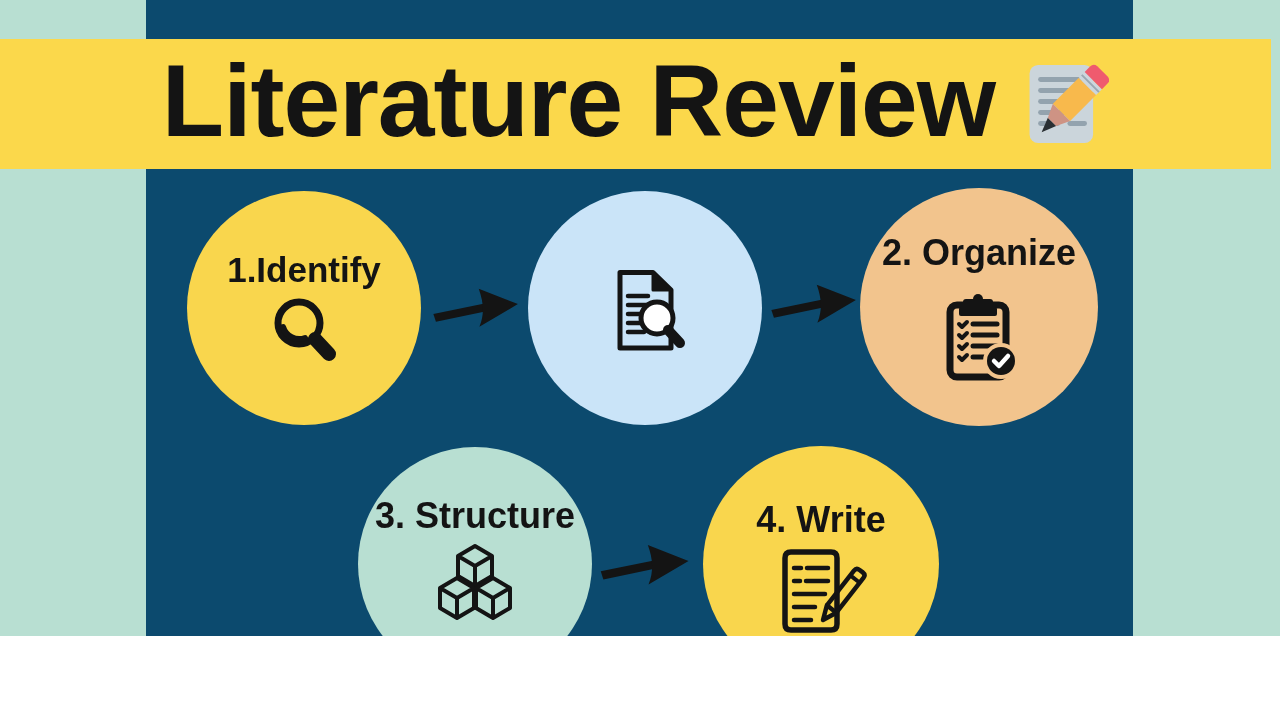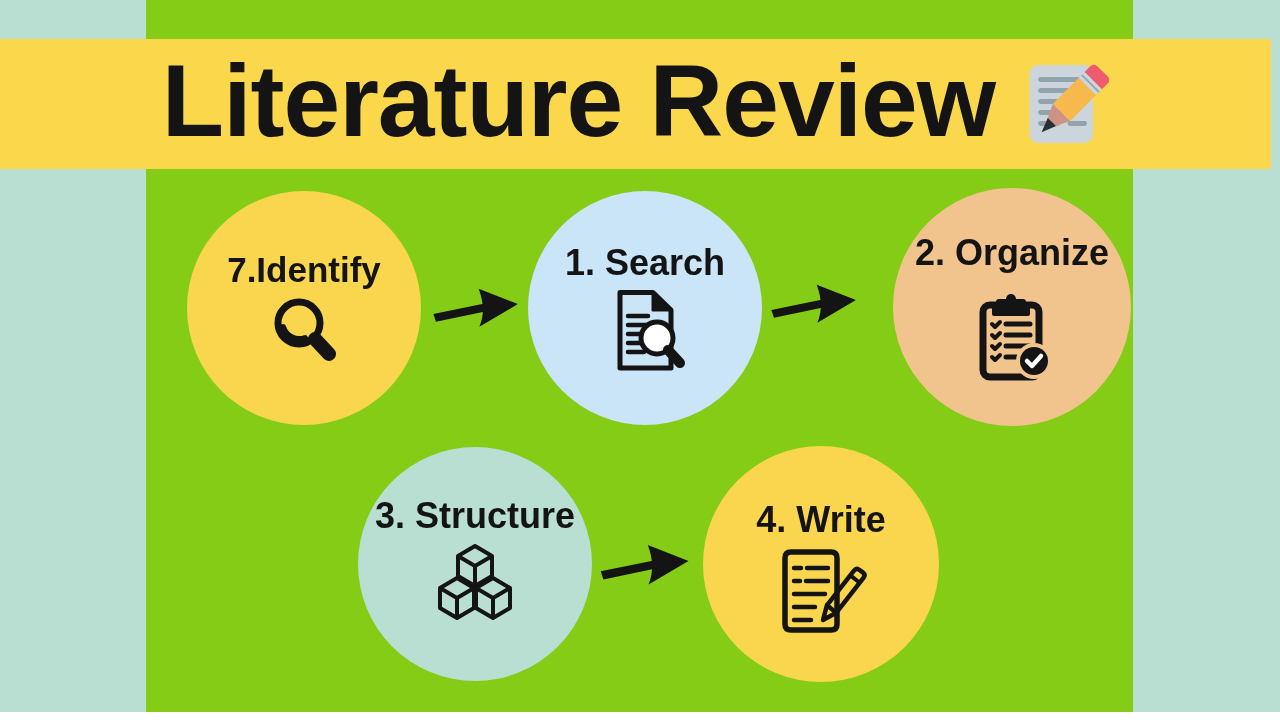--- a/index.html
+++ b/index.html
@@ -1,18 +1,18 @@
 <!DOCTYPE html>
 <html><head>
 <meta charset="utf-8">
 <style>
   html,body{margin:0;padding:0;background:#ffffff;}
   .canvas{
-    position:relative;width:1280px;height:712px;overflow:hidden;
-    background:#84cc16;font-family:"Liberation Sans","DejaVu Sans",sans-serif;
+    position:relative;width:1280px;height:636px;overflow:hidden;
+    background:#0c4a6e;font-family:"Liberation Sans","DejaVu Sans",sans-serif;
   }
   .side-strip{position:absolute;top:0;height:720px;}
   .side-strip.left{left:0;width:146px;}
   .side-strip.right{left:1133px;width:147px;}
   .banner{
     position:absolute;left:0;top:39px;width:1271px;height:130px;
     display:flex;align-items:center;justify-content:center;
   }
   .banner-title{
     font-size:102px;font-weight:bold;letter-spacing:-1px;line-height:1;
@@ -25,21 +25,21 @@
   }
   .step-label{
     font-weight:bold;line-height:1.1;white-space:nowrap;
   }
   .step-icon{margin-top:6px;}
   .arrow{position:absolute;}
   .c1{left:187px;top:191px;width:234px;height:234px;}
   .c1 .step-label{font-size:35px;}
   .c2{left:528px;top:191px;width:234px;height:234px;}
   .c2 .step-label{font-size:36px;}
-  .c3{left:893px;top:188px;width:238px;height:238px;gap:14px;}
+  .c3{left:860px;top:188px;width:238px;height:238px;gap:14px;}
   .c3 .step-label{font-size:36px;}
   .c4{left:358px;top:447px;width:234px;height:234px;}
   .c4 .step-label{font-size:36px;}
   .c5{left:703px;top:446px;width:236px;height:236px;}
   .c5 .step-label{font-size:36px;margin-top:8px;}
   svg{display:block;}
 </style>
 </head>
 <body>
 
@@ -65,30 +65,29 @@
         <path d="M-2.4,-4.5 L-5,-10 L5,-10 L2.4,-4.5 Z" fill="#CE9384"></path>
         <rect x="-5" y="-25" width="10" height="15" fill="#F8B94C"></rect>
         <rect x="-5" y="-28.4" width="10" height="3.4" fill="#CCD6DD"></rect>
         <line x1="-5" y1="-26.7" x2="5" y2="-26.7" stroke="#9AA8B2" stroke-width="0.8"></line>
         <path d="M-5,-28.4 L-5,-31.5 Q-5,-33.5 -3,-33.7 L3,-33.7 Q5,-33.5 5,-31.5 L5,-28.4 Z" fill="#EF5B6E"></path>
       </g>
     </svg>
   </div>
 
   <div class="step-circle c1" style="background-color: rgb(249, 214, 77);">
-    <div class="step-label" style="color: rgb(20, 20, 20);">7.Identify</div>
+    <div class="step-label" style="color: rgb(20, 20, 20);">1.Identify</div>
     <svg class="step-icon" width="78" height="70" viewBox="0 0 78 70" style="color: rgb(20, 20, 20);">
       <circle cx="34" cy="28" r="21" fill="none" stroke="currentColor" stroke-width="7"></circle>
       <path d="M18,32 A17,17 0 0 0 40,43" fill="none" stroke="currentColor" stroke-width="6" stroke-linecap="round"></path>
       <line x1="50" y1="44" x2="64" y2="59" stroke="currentColor" stroke-width="14" stroke-linecap="round"></line>
     </svg>
   </div>
 
   <div class="step-circle c2" style="background-color: rgb(202, 228, 248);">
-    <div class="step-label" style="color: rgb(20, 20, 20);">1. Search</div>
     <svg class="step-icon" width="90" height="84" viewBox="0 0 90 84" style="color: rgb(20, 20, 20);">
       <path d="M20,3.5 H53 L71,21 V79 H20 Z" fill="none" stroke="currentColor" stroke-width="5" stroke-linejoin="round"></path>
       <path d="M53,3.5 L71,21 H53 Z" fill="currentColor" stroke="currentColor" stroke-width="3" stroke-linejoin="round"></path>
       <g stroke="currentColor" stroke-width="4.5" stroke-linecap="round">
         <line x1="28" y1="27" x2="48" y2="27"></line>
         <line x1="28" y1="36" x2="48" y2="36"></line>
         <line x1="28" y1="45" x2="46" y2="45"></line>
         <line x1="28" y1="54" x2="44" y2="54"></line>
         <line x1="28" y1="63" x2="44" y2="63"></line>
       </g>

